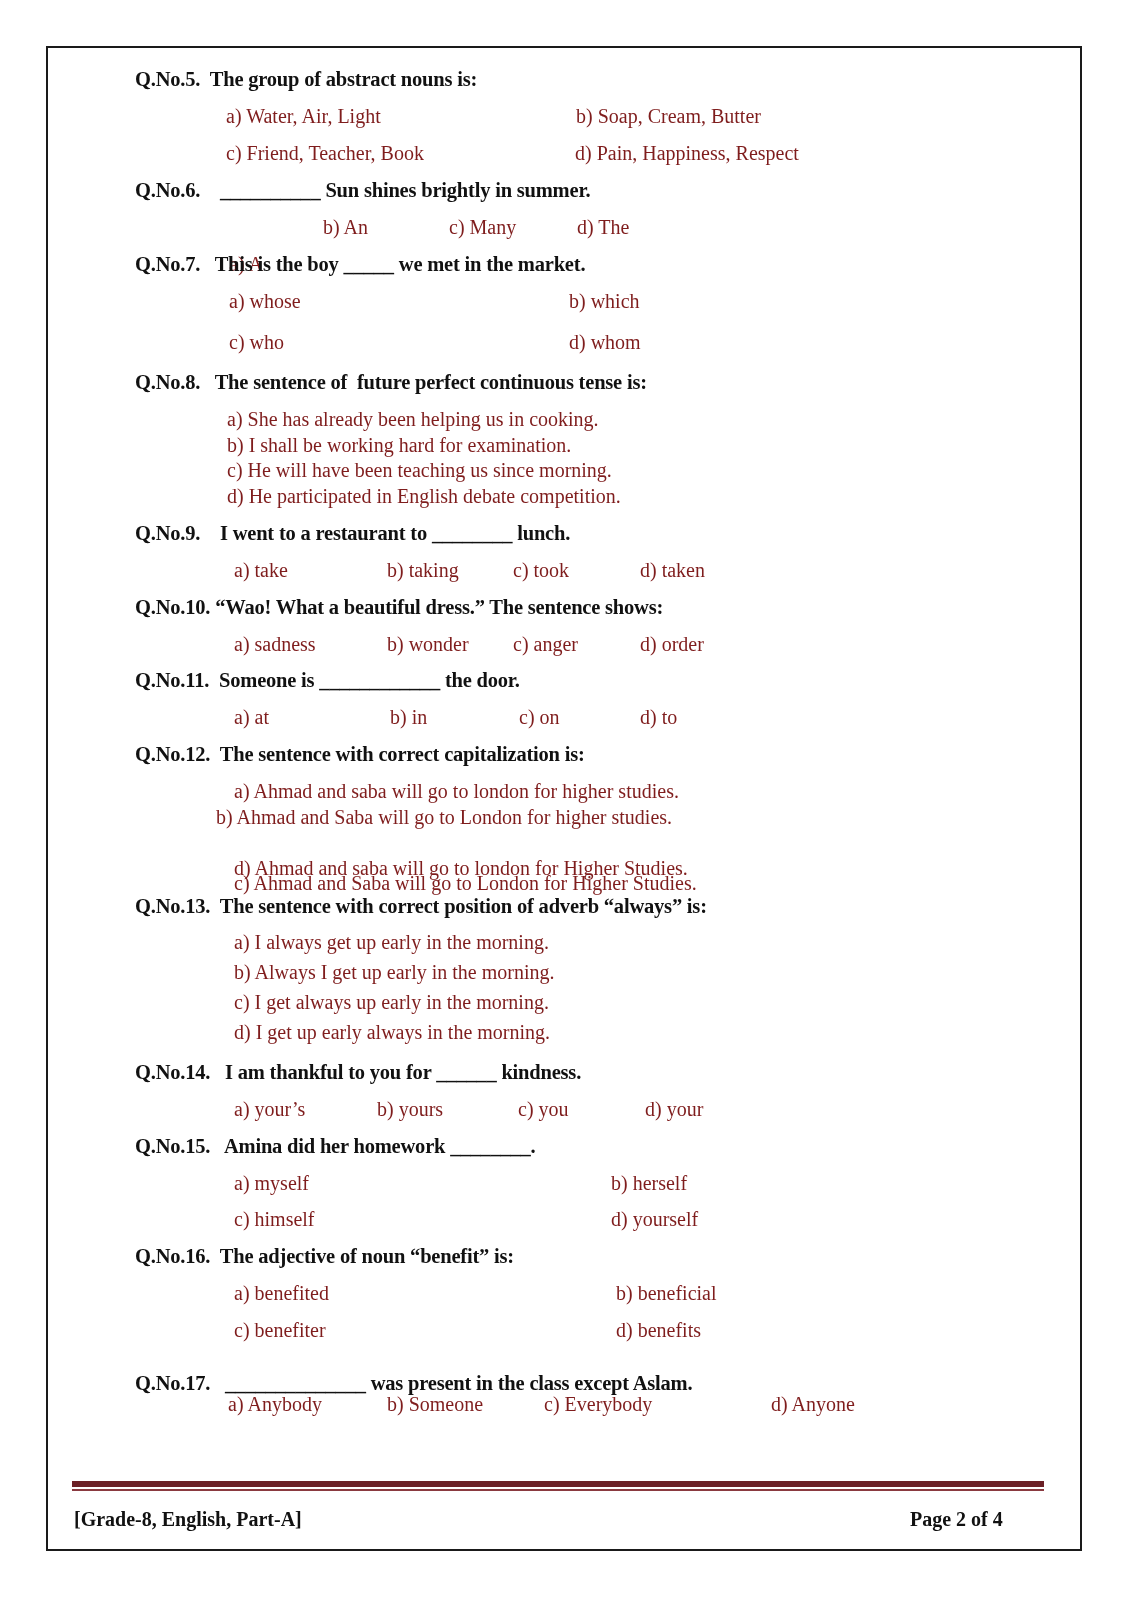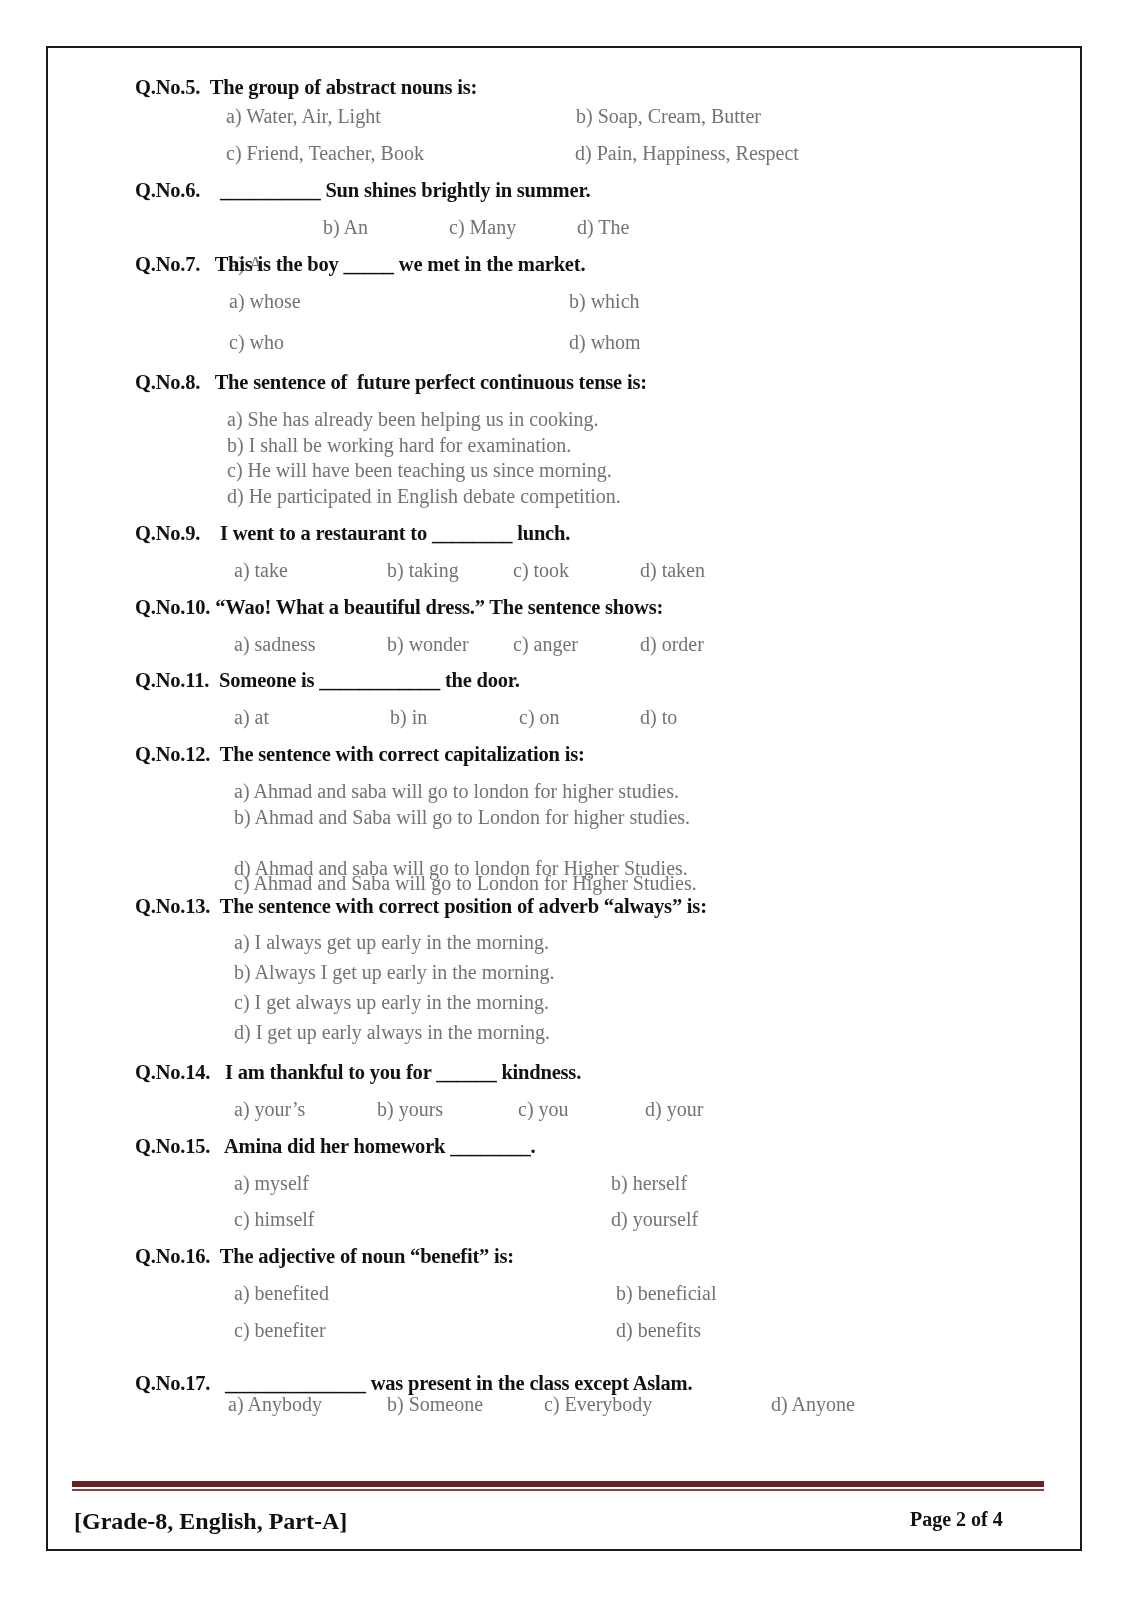--- a/index.html
+++ b/index.html
@@ -2,32 +2,32 @@
 <html><head>
 <meta charset="utf-8">
 <style>
   html, body { margin: 0; padding: 0; background: #ffffff; }
   body { width: 1131px; height: 1600px; position: relative; overflow: hidden;
          font-family: "Liberation Serif", "DejaVu Serif", serif; color: #111; }
   .frame { position: absolute; left: 46px; top: 46px; width: 1036px; height: 1505px;
            border: 2px solid #1a1a1a; box-sizing: border-box; }
   .q { position: absolute; left: 135px; font-size: 20.5px; font-weight: bold; white-space: nowrap; letter-spacing: -0.2px; }
   .q .num { display: inline-block; }
-  .opt { position: absolute; font-size: 20px; white-space: nowrap; color: #737373; }
+  .opt { position: absolute; font-size: 20px; white-space: nowrap; color: #7f1d1d; }
   .footer-bar { position: absolute; left: 72px; top: 1481px; width: 972px; height: 6px; background: #6b2026; }
   .footer-line { position: absolute; left: 72px; top: 1489px; width: 972px; height: 2px; background: #8a3a40; }
-  .footer-left { position: absolute; left: 74px; top: 1508px; font-size: 24px; font-weight: bold; }
+  .footer-left { position: absolute; left: 74px; top: 1508px; font-size: 20px; font-weight: bold; }
   .footer-right { position: absolute; left: 910px; top: 1508px; font-size: 20px; font-weight: bold; }
 </style>
 </head>
 <body>
 
 <div class="frame"></div>
 
-<div class="q" style="top:76px;text-align:center;">
+<div class="q" style="top:68px;text-align:center;">
   <span class="num">Q.No.5.</span>&nbsp;
   <span>The group of abstract nouns is:</span>
 </div>
 <div class="opt" style="left:226px;top:105px;">a) Water, Air, Light</div>
 <div class="opt" style="left:576px;top:105px;">b) Soap, Cream, Butter</div>
 <div class="opt" style="left:226px;top:142px;">c) Friend, Teacher, Book</div>
 <div class="opt" style="left:575px;top:142px;">d) Pain, Happiness, Respect</div>
 
 <div class="q" style="top:179px;">
   <span class="num">Q.No.6.</span>&nbsp;&nbsp;&nbsp;
@@ -88,21 +88,21 @@
 <div class="opt" style="left:234px;top:706px;">a) at</div>
 <div class="opt" style="left:390px;top:706px;">b) in</div>
 <div class="opt" style="left:519px;top:706px;">c) on</div>
 <div class="opt" style="left:640px;top:706px;">d) to</div>
 
 <div class="q" style="top:743px;">
   <span class="num">Q.No.12.</span>&nbsp;
   <span>The sentence with correct capitalization is:</span>
 </div>
 <div class="opt" style="left:234px;top:780px;">a) Ahmad and saba will go to london for higher studies.</div>
-<div class="opt" style="left:234px;top:806px;">b) Ahmad and Saba will go to London for higher studies.</div>
+<div class="opt" style="left:216px;top:806px;">b) Ahmad and Saba will go to London for higher studies.</div>
 <div class="opt" style="left:234px;top:832px;margin-top:40px;">c) Ahmad and Saba will go to London for Higher Studies.</div>
 <div class="opt" style="left:234px;top:857px;">d) Ahmad and saba will go to london for Higher Studies.</div>
 
 <div class="q" style="top:895px;">
   <span class="num">Q.No.13.</span>&nbsp;
   <span>The sentence with correct position of adverb “always” is:</span>
 </div>
 <div class="opt" style="left:234px;top:931px;">a) I always get up early in the morning.</div>
 <div class="opt" style="left:234px;top:961px;">b) Always I get up early in the morning.</div>
 <div class="opt" style="left:234px;top:991px;">c) I get always up early in the morning.</div>

